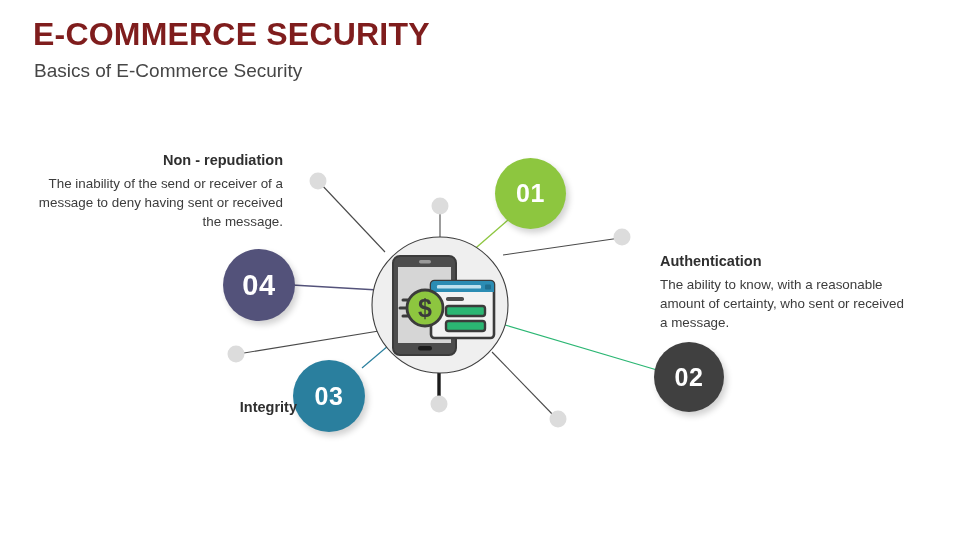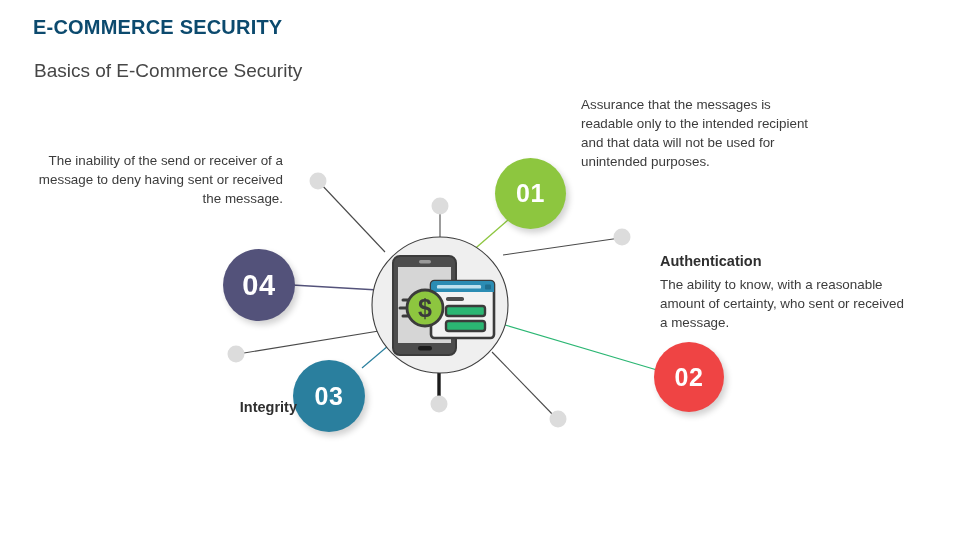--- a/index.html
+++ b/index.html
@@ -16,24 +16,24 @@
     font-family: "Liberation Sans", sans-serif;
     color: #3d3d3d;
     -webkit-font-smoothing: antialiased;
   }
 
   
   #slide-title {
     position: absolute;
     left: 33px;
     top: 16px;
-    font-size: 20px;
+    font-size: 32px;
     font-weight: bold;
     letter-spacing: 0.2px;
-    color: #0c4a6e;
+    color: #7f1d1d;
     white-space: nowrap;
   }
   #slide-subtitle {
     position: absolute;
     left: 34px;
     top: 60px;
     font-size: 19px;
     font-weight: normal;
     color: #464646;
     white-space: nowrap;
@@ -107,21 +107,21 @@
     left: 495px; top: 158px;
     width: 71px; height: 71px;
     font-size: 25px;
     background: #8dc63f;
     box-shadow: 3px 4px 6px rgba(0,0,0,0.18);
   }
   #badge-02 {
     left: 654px; top: 342px;
     width: 70px; height: 70px;
     font-size: 25px;
-    background: #ef4444;
+    background: #404040;
     box-shadow: 3px 4px 6px rgba(0,0,0,0.18);
   }
   #badge-03 {
     left: 293px; top: 360px;
     width: 72px; height: 72px;
     font-size: 25px;
     background: #2a7f9e;
     box-shadow: 3px 4px 6px rgba(0,0,0,0.18);
   }
   #badge-04 {
@@ -197,27 +197,27 @@
     <text x="-15" y="11.5" font-family="Liberation Sans, sans-serif" font-size="25" font-weight="bold" fill="#3b3b3b" text-anchor="middle">$</text>
   </g>
 </svg>
 
 <div class="badge" id="badge-01">01</div>
 <div class="badge" id="badge-02">02</div>
 <div class="badge" id="badge-03">03</div>
 <div class="badge" id="badge-04">04</div>
 
 <div class="info-block align-left" id="block-privacy">
-  <p class="info-body">Assurance that the messages is readable only to the intended recipient and that data will not be used for unintended purposes.</p>
 </div>
 
 <div class="info-block align-left" id="block-authentication">
   <p class="info-heading">Authentication</p>
   <p class="info-body">The ability to know, with a reasonable amount of certainty, who sent or received a message.</p>
 </div>
 
 <div class="info-block align-right" id="block-nonrepudiation">
+  <p class="info-heading">Non - repudiation</p>
   <p class="info-body">The inability of the send or receiver of a message to deny having sent or received the message.</p>
 </div>
 
 <div class="info-block align-right" id="block-integrity">
   <p class="info-heading">Integrity</p>
 </div>
 
 </body></html>

